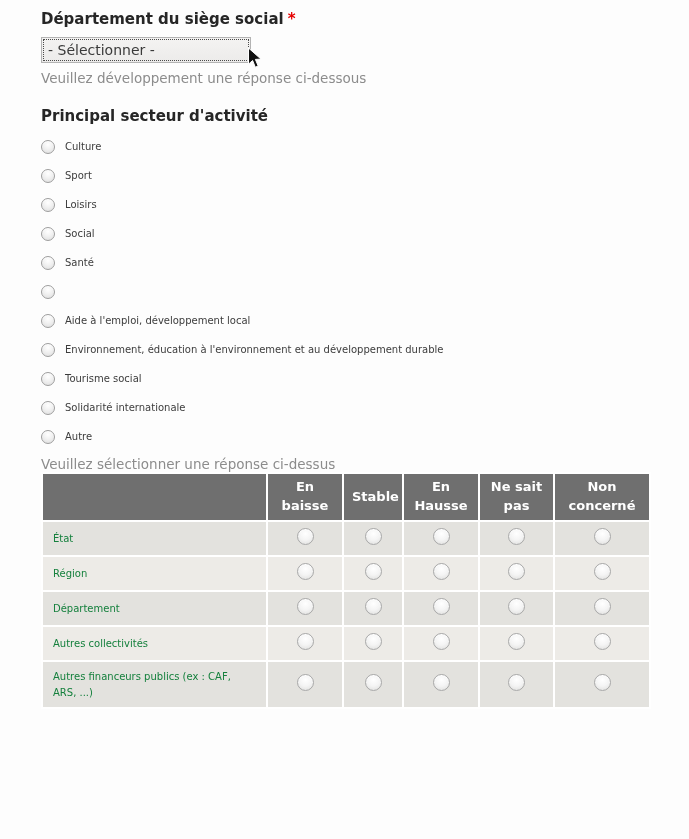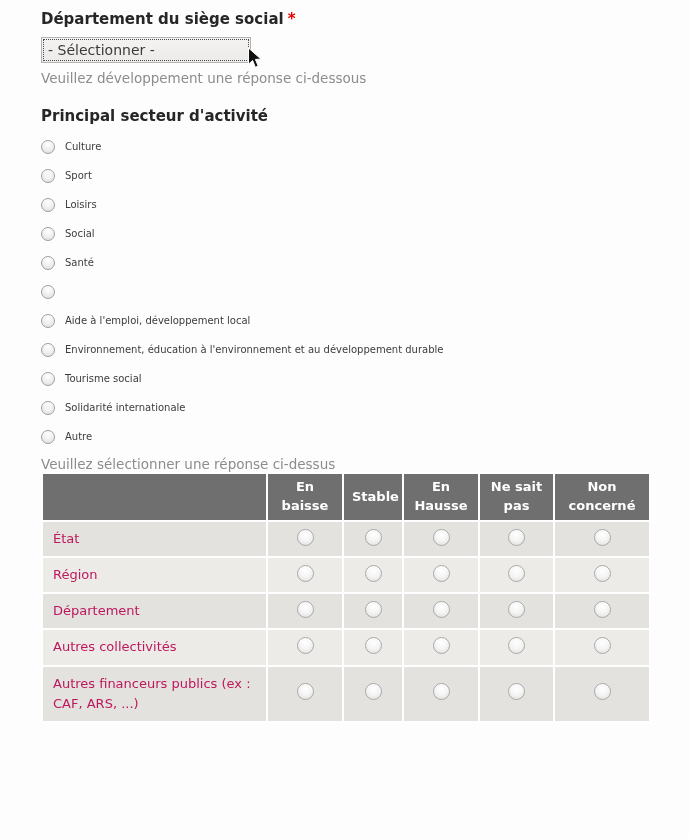--- a/index.html
+++ b/index.html
@@ -49,21 +49,21 @@
   }
   .matrix th:nth-child(1){width:225px;}
   .matrix th:nth-child(2){width:76px;}
   .matrix th:nth-child(3){width:60px;}
   .matrix th:nth-child(4){width:76px;}
   .matrix th:nth-child(5){width:75px;margin-left:23px;}
   .matrix th:nth-child(6){width:96px;}
   .matrix tbody tr:nth-child(odd) th,.matrix tbody tr:nth-child(odd) td{background:#e3e2de;}
   .matrix tbody tr:nth-child(even) th,.matrix tbody tr:nth-child(even) td{background:#edebe7;}
   .matrix tbody th{
-    font-size:13px;font-weight:normal;color:#be185d;text-align:left;
+    font-size:10px;font-weight:normal;color:#15803d;text-align:left;
     padding:7px 10px;line-height:1.55;vertical-align:middle;
   }
   .matrix tbody td{text-align:center;vertical-align:middle;padding:6px 0;}
   .matrix .radio{width:17px;height:17px;border:1px solid #a8a8a8;
     background:radial-gradient(circle at 50% 32%,#ffffff 0%,#f4f4f4 50%,#ddddda 100%);}
 
   
   .cursor{position:absolute;left:247px;top:47px;width:15px;height:22px;pointer-events:none;z-index:10;}
 </style>
 </head>

